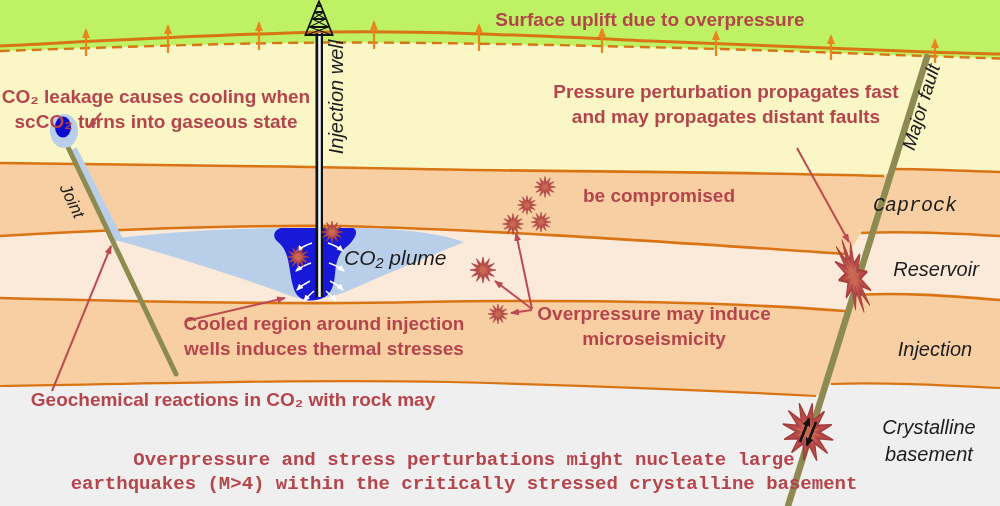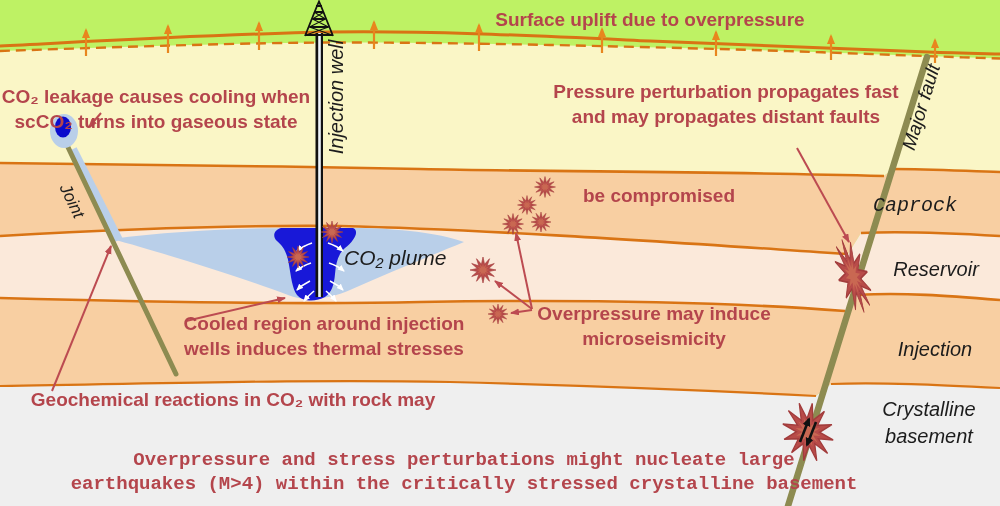--- a/index.html
+++ b/index.html
@@ -216,18 +216,18 @@
 
   <div class="geo-label" style="left:344px;top:225px;font-size:21px;margin-top:19px;">CO₂ plume</div>
 
   <div class="geo-label" style="left:72px;top:201px;font-size:17px;transform:translate(-50%,-50%) rotate(64deg);">Joint</div>
 
   <div class="geo-label" style="left:921px;top:107px;font-size:19px;transform:translate(-50%,-50%) rotate(-73deg);">Major fault</div>
 
   <div class="geo-label" style="left:915px;top:192px;transform:translateX(-50%);font-family:Liberation Mono, monospace;">Caprock</div>
   <div class="geo-label" style="left:936px;top:256px;transform:translateX(-50%);">Reservoir</div>
   <div class="geo-label" style="left:935px;top:336px;transform:translateX(-50%);">Injection</div>
-  <div class="geo-label" style="left:929px;top:396px;transform:translateX(-50%);">
+  <div class="geo-label" style="left:929px;top:414px;transform:translateX(-50%);">
     <div>Crystalline</div>
     <div>basement</div>
   </div>
 
 </div>
 
 </body></html>

